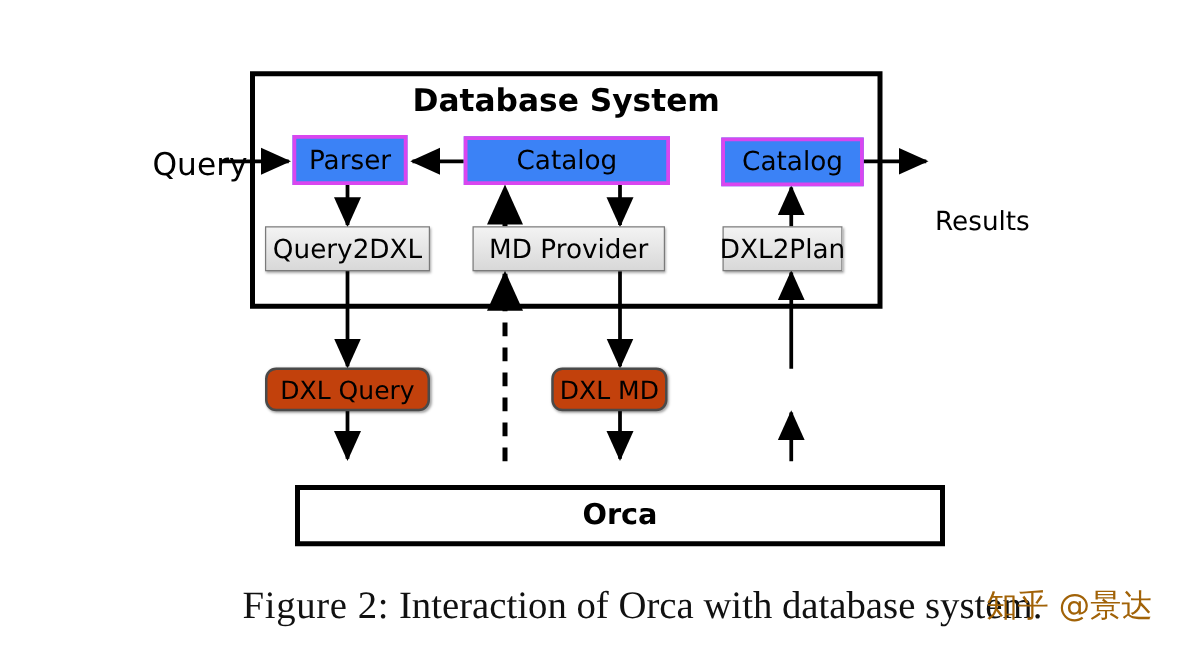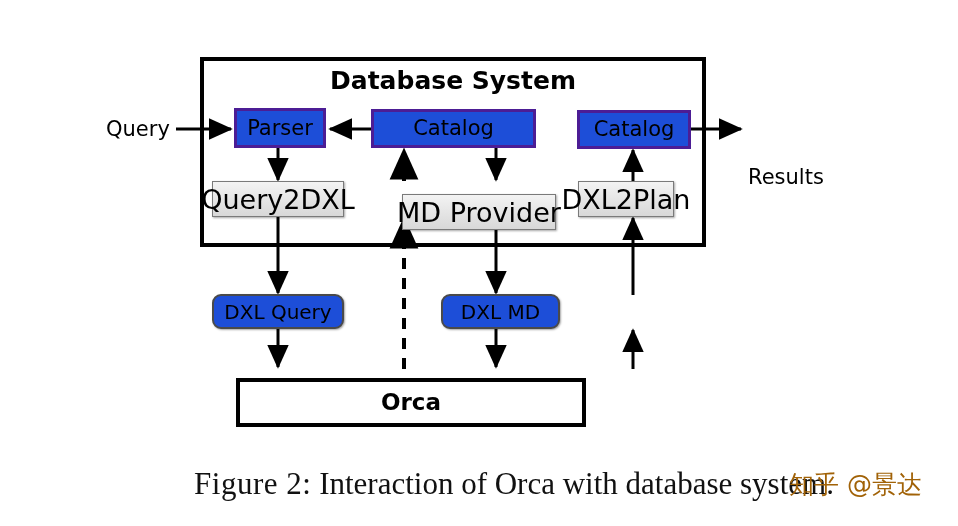--- a/index.html
+++ b/index.html
@@ -27,34 +27,34 @@
     position: absolute;
     display: flex;
     align-items: center;
     justify-content: center;
     box-sizing: border-box;
     line-height: 1;
     white-space: nowrap;
     color: #000000;
   }
   .node-plain {
-    background: #1d4ed8;
-    border: 3px solid #4c1d95;
+    background: #3b82f6;
+    border: 3px solid #d946ef;
     font-size: 21px;
     font-family: "DejaVu Sans", sans-serif;
   }
   .node-gray {
     background: linear-gradient(#f3f3f3, #d8d8d8);
     border: 1px solid #7a7a7a;
-    font-size: 27px;
+    font-size: 21px;
     box-shadow: 1px 1px 2px rgba(0,0,0,0.35);
     align-items: center;
   }
   .node-green {
-    background: #1d4ed8;
+    background: #c2410c;
     border: 2px solid #4a4a4a;
     border-radius: 9px;
     font-size: 20px;
     box-shadow: 1px 1px 2px rgba(0,0,0,0.35);
   }
   .node-container {
     background: transparent;
     border: 4px solid #000000;
   }
   .node-orca {
@@ -72,22 +72,22 @@
   }
   #container-title {
     font-size: 25px;
     font-weight: bold;
     text-align: center;
     width: 506px;
     left: 200px;
     top: 68px;
   }
   #label-query {
-    font-size: 21px;
-    left: 106px;
+    font-size: 25px;
+    left: 122px;
     top: 119px;
   }
   #label-results {
     font-size: 21px;
     left: 748px;
     top: 119px;
     margin-top: 48px;
   }
   
   #caption {
@@ -176,38 +176,38 @@
   </div>
 
   <div class="node node-plain" style="left:577px; top:110px; width:114px; height:39px;">
     <span>Catalog</span>
   </div>
 
   <div class="node node-gray" style="left:212px; top:181px; width:132px; height:36px;">
     <span>Query2DXL</span>
   </div>
 
-  <div class="node node-gray" style="left:378px; top:194px; width:154px; height:36px;margin-left:24px;">
+  <div class="node node-gray" style="left:378px; top:181px; width:154px; height:36px;">
     <span>MD Provider</span>
   </div>
 
   <div class="node node-gray" style="left:578px; top:181px; width:96px; height:36px;">
     <span>DXL2Plan</span>
   </div>
 
   <div class="node node-green" style="left:212px; top:294px; width:132px; height:35px;">
     <span>DXL Query</span>
   </div>
 
-  <div class="node node-green" style="left:441px; top:294px; width:119px; height:35px;">
+  <div class="node node-green" style="left:441px; top:294px; width:93px; height:35px;">
     <span>DXL MD</span>
   </div>
 
 
-  <div class="node node-orca" style="left:236px; top:378px; width:350px; height:49px;">
+  <div class="node node-orca" style="left:236px; top:388px; width:520px; height:49px;">
     <span>Orca</span>
   </div>
 
   <div id="caption">
     <span class="cap-lead">Figure 2:</span>
     <span>Interaction of Orca with database system.</span>
   </div>
 
   <div id="watermark">知乎 @景达</div>
 

